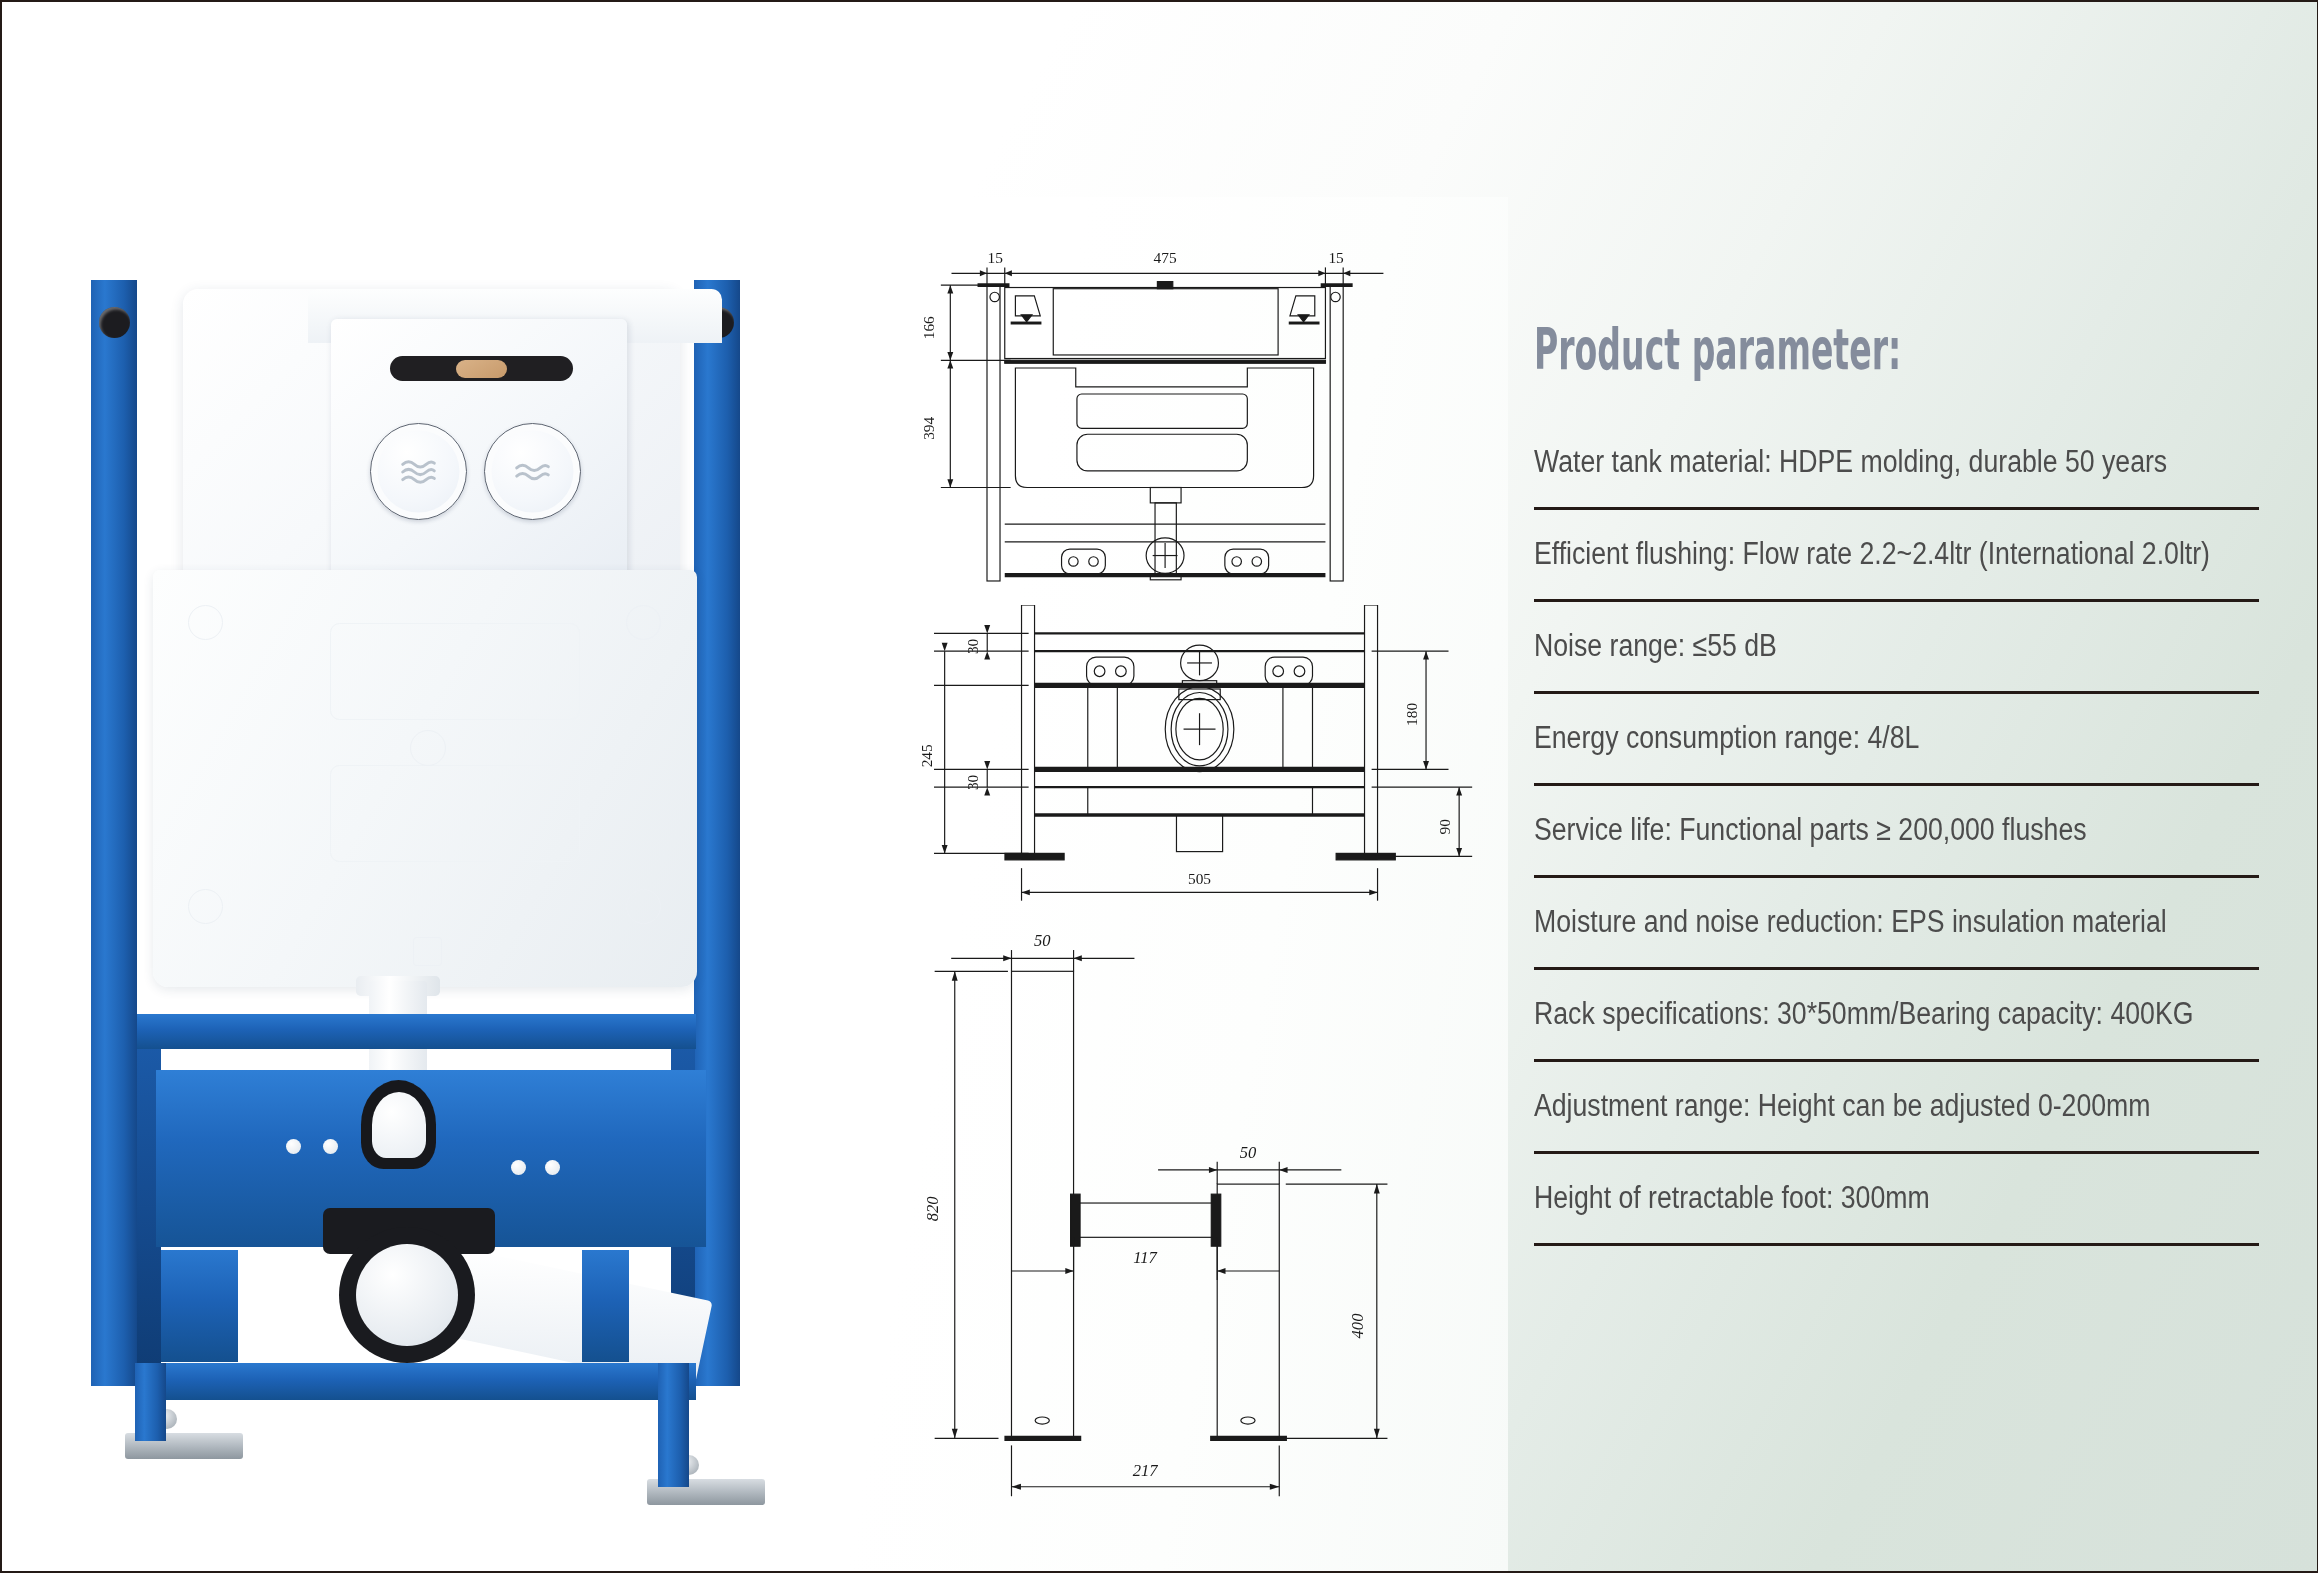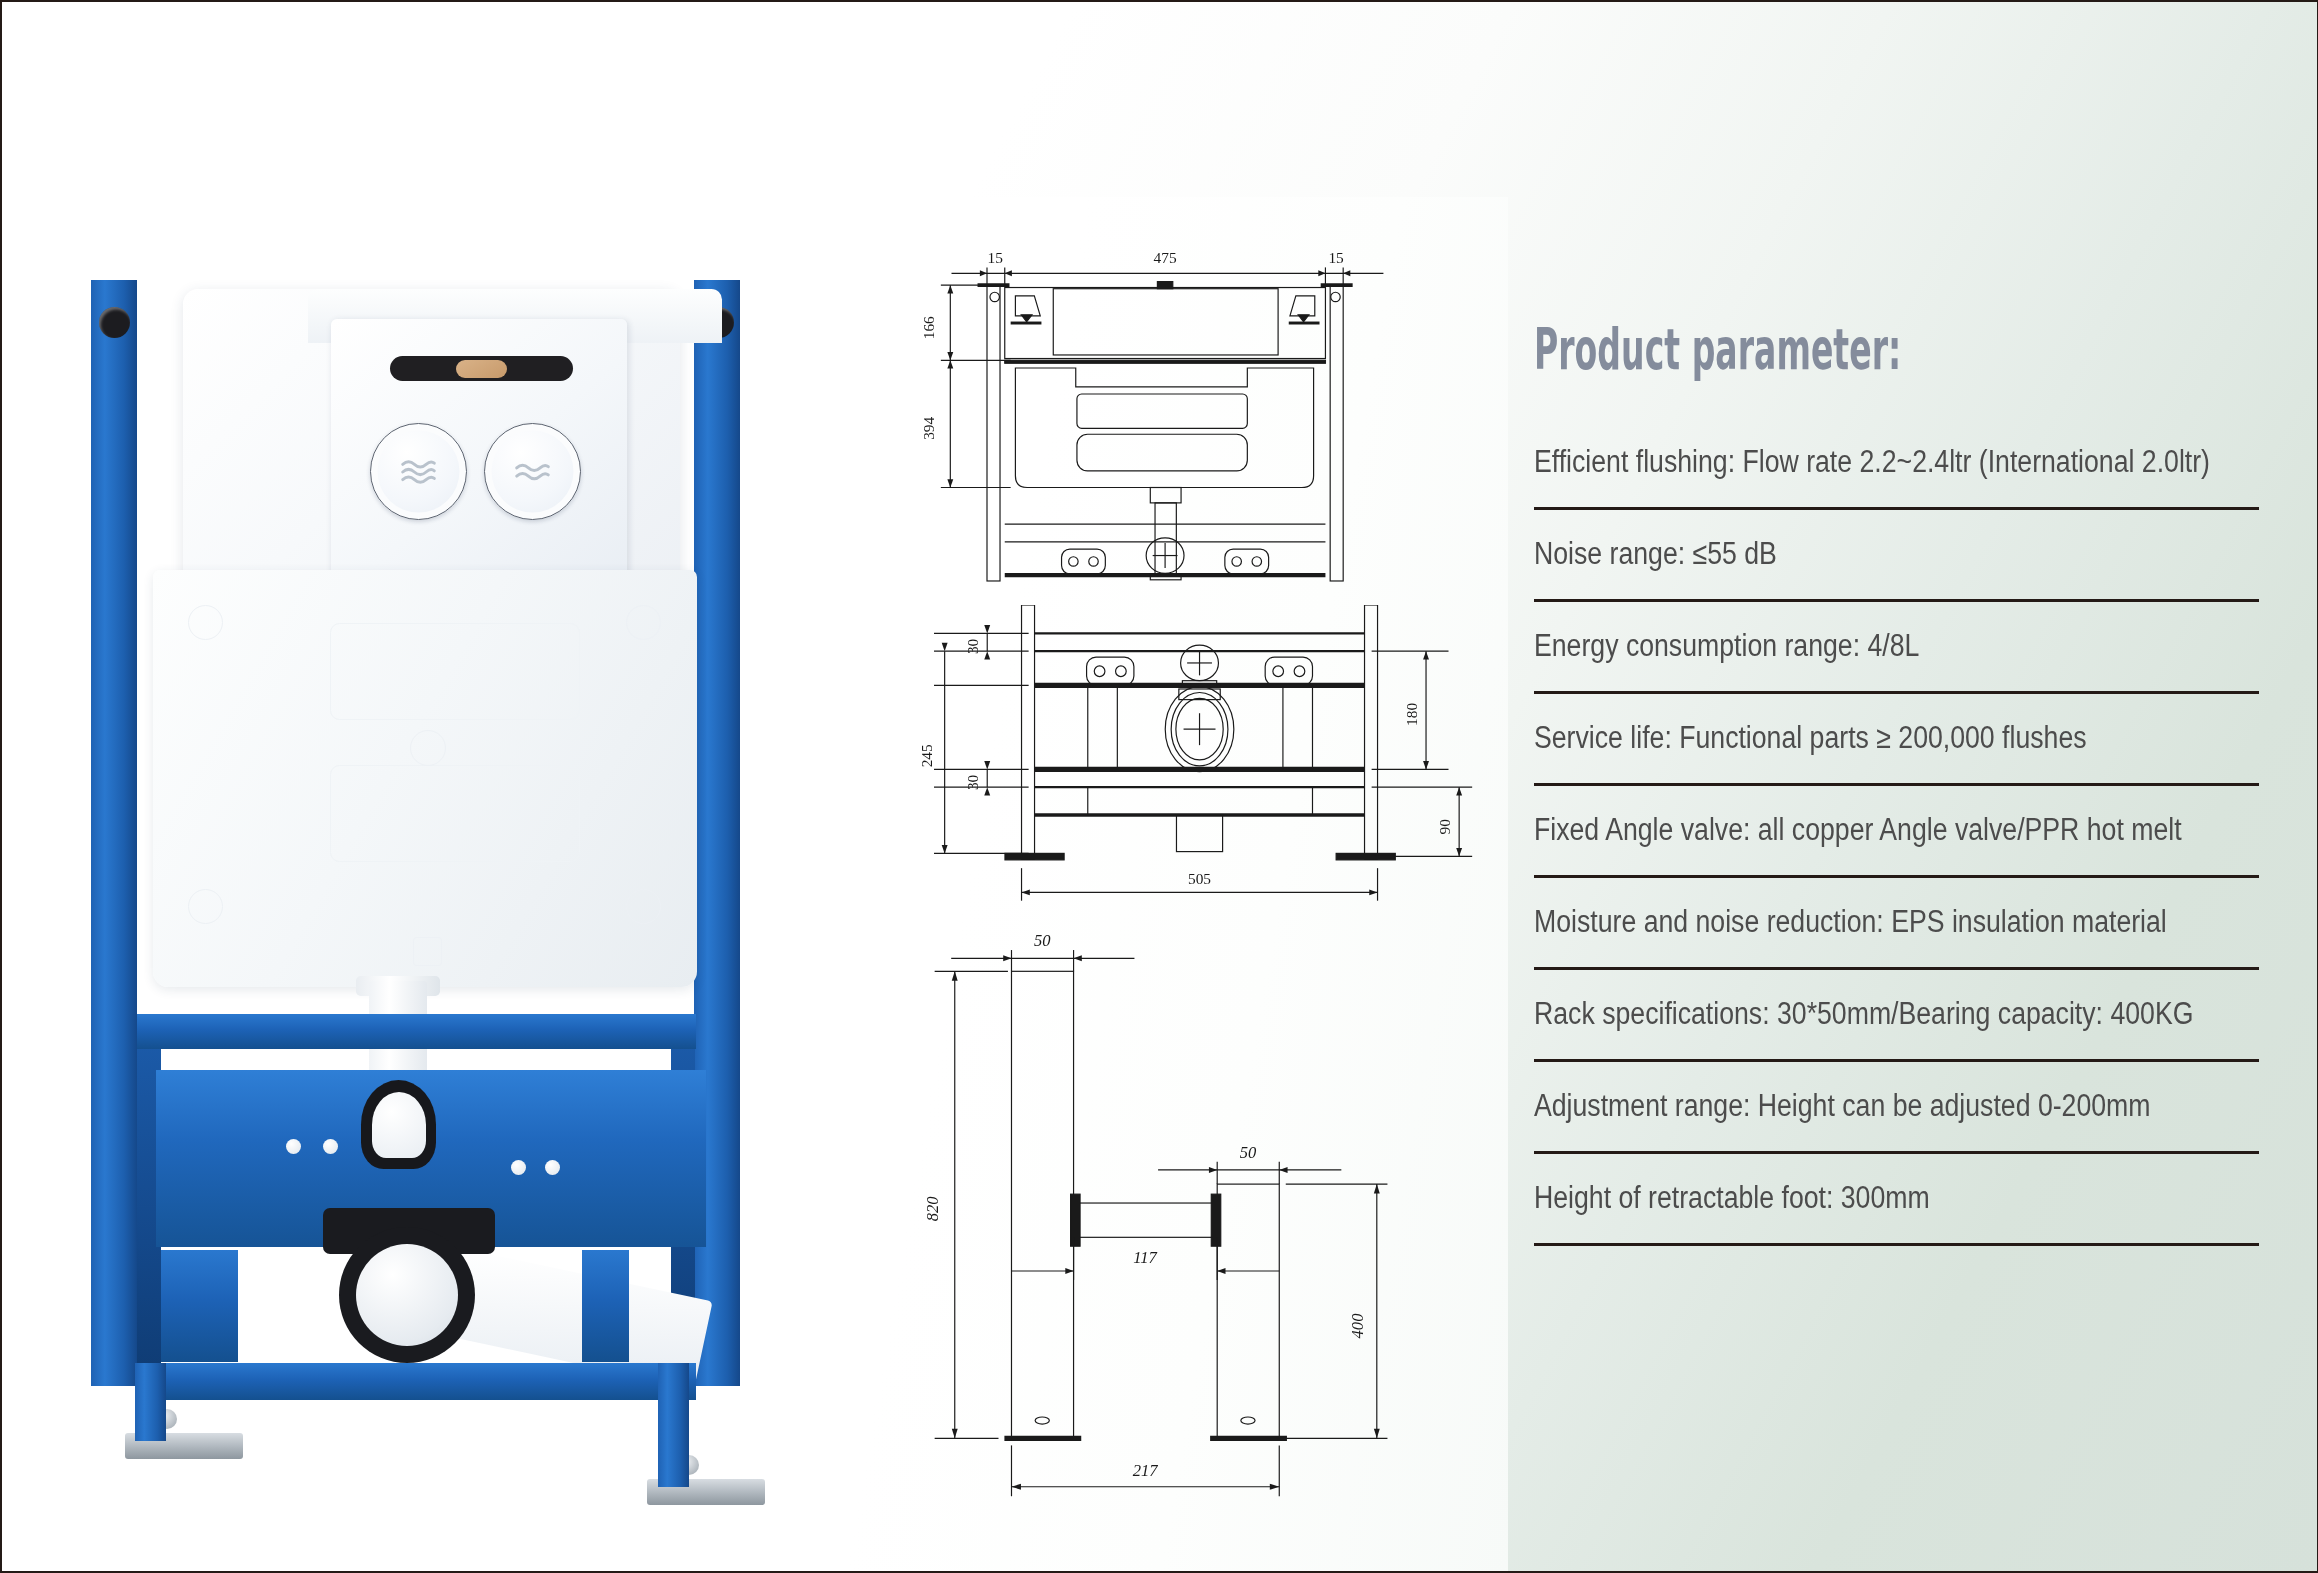--- a/index.html
+++ b/index.html
@@ -512,35 +512,35 @@
         <text x="786" y="678" transform="rotate(-90 786 678)">400</text>
         <text x="418" y="932">217</text>
       </g>
     </svg>
   </div>
 
   <div id="params">
     <div id="paramTitle">Product parameter:</div>
 
     <div class="prow">
+      <span class="ptxt">Water tank material: HDPE molding, durable 50 years</span>
+    </div>
+    <div class="prow">
       <span class="ptxt">Efficient flushing: Flow rate 2.2~2.4ltr (International 2.0ltr)</span>
     </div>
     <div class="prow">
       <span class="ptxt">Noise range: ≤55 dB</span>
     </div>
     <div class="prow">
       <span class="ptxt">Energy consumption range: 4/8L</span>
     </div>
     <div class="prow">
       <span class="ptxt">Service life: Functional parts ≥ 200,000 flushes</span>
     </div>
     <div class="prow">
-      <span class="ptxt">Fixed Angle valve: all copper Angle valve/PPR hot melt</span>
-    </div>
-    <div class="prow">
       <span class="ptxt">Moisture and noise reduction: EPS insulation material</span>
     </div>
     <div class="prow">
       <span class="ptxt">Rack specifications: 30*50mm/Bearing capacity: 400KG</span>
     </div>
     <div class="prow">
       <span class="ptxt">Adjustment range: Height can be adjusted 0-200mm</span>
     </div>
     <div class="prow">
       <span class="ptxt">Height of retractable foot: 300mm</span>

